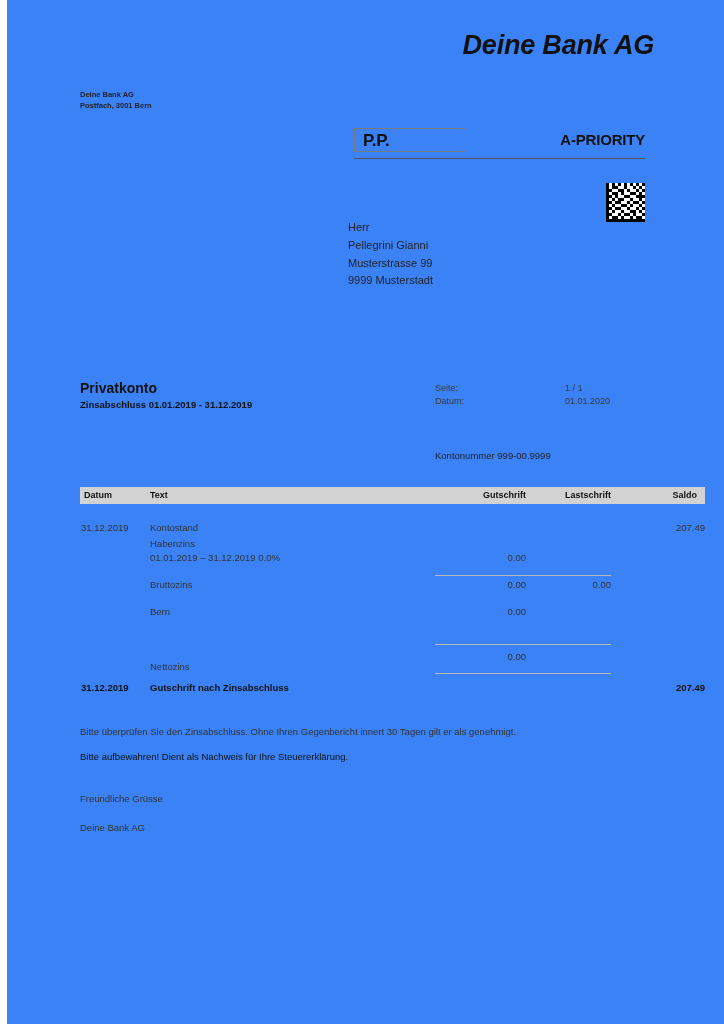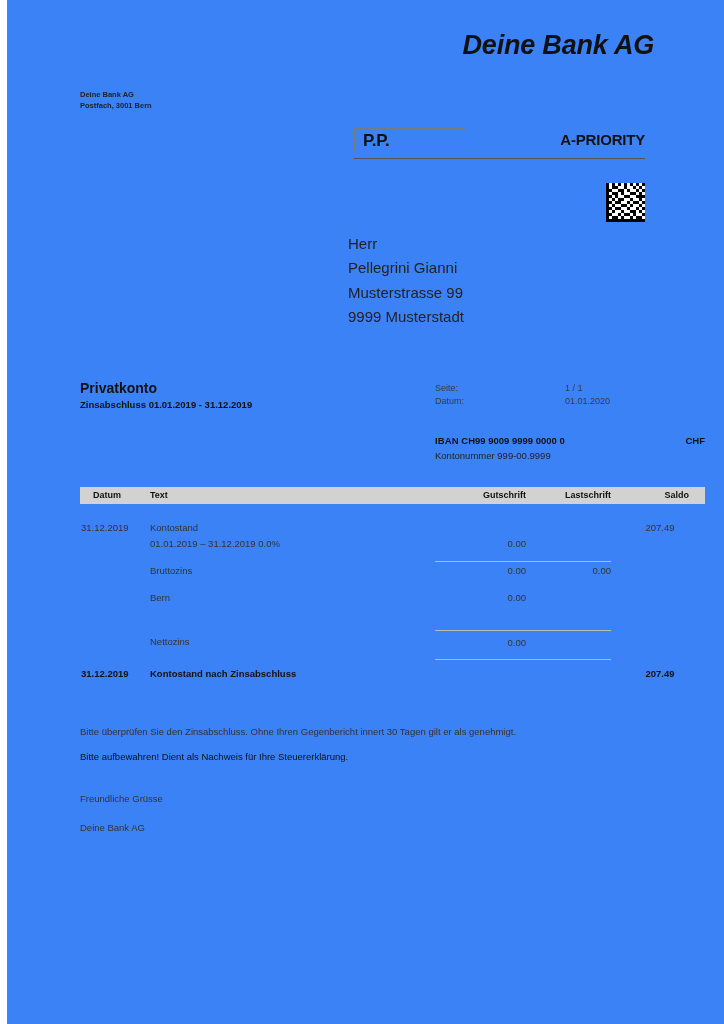--- a/index.html
+++ b/index.html
@@ -88,22 +88,22 @@
     top: 183px;
     width: 39px;
     height: 39px;
   }
   .datamatrix svg { display: block; }
 
   
   .recipient {
     position: absolute;
     left: 341px;
-    top: 232px;
-    font-size: 15px;
+    top: 219px;
+    font-size: 11px;
     line-height: 1.62;
     color: #231f20;
   }
 
   
   .acct-title {
     position: absolute;
     left: 73px;
     top: 380px;
     font-size: 14px;
@@ -167,25 +167,25 @@
     height: 17px;
     background: #d2d2d2;
   }
   .thead .cell {
     position: absolute;
     top: 3px;
     font-size: 9px;
     font-weight: bold;
     color: #111111;
   }
-  .c-datum  { left: 13px; }
+  .c-datum  { left: 4px; }
   .c-text   { left: 70px; }
   .c-gut    { right: 179px; }
   .c-last   { right: 94px; }
-  .c-saldo  { right: 16px; }
+  .c-saldo  { right: 8px; }
 
   .row {
     position: relative;
     font-size: 9.5px;
     color: #333333;
   }
   .row .date {
     position: absolute;
     left: 1px;
     white-space: nowrap;
@@ -195,21 +195,21 @@
     left: 70px;
     white-space: nowrap;
   }
   .row .num {
     position: absolute;
     text-align: right;
     white-space: nowrap;
   }
   .num.gut   { right: 179px; width: 90px; }
   .num.last  { right: 94px;  width: 90px; }
-  .num.saldo { right: 0px;   width: 90px; text-align: center; }
+  .num.saldo { right: 0px;   width: 90px; }
 
   .row.bold, .row.bold .date, .row.bold .desc, .row.bold .num {
     font-weight: bold;
     color: #111111;
   }
 
   .sep {
     position: absolute;
     height: 1px;
     background: #b9b9b9;
@@ -339,73 +339,71 @@
     <div class="meta-row">
       <span class="meta-key">Seite:</span>
       <span class="meta-val">1 / 1</span>
     </div>
     <div class="meta-row">
       <span class="meta-key">Datum:</span>
       <span class="meta-val">01.01.2020</span>
     </div>
   </div>
 
-  <div class="iban-row">
-    <span class="iban-label">IBAN</span>
-    <span>CH99 9009 9999 0000 0</span>
-    <span class="iban-ccy">CHF</span>
-  </div>
   <div class="kontonr">
     <span>Kontonummer</span>
     <span>999-00.9999</span>
   </div>
 
   <div class="table">
     <div class="thead">
       <span class="cell c-datum">Datum</span>
       <span class="cell c-text">Text</span>
       <span class="cell c-gut">Gutschrift</span>
       <span class="cell c-last">Lastschrift</span>
       <span class="cell c-saldo">Saldo</span>
     </div>
 
     <div class="row" style="top:0;height:34px">
       <span class="date" style="top:18px">31.12.2019</span>
       <span class="desc" style="top:18px">Kontostand</span>
       <span class="num saldo" style="top:18px">207.49</span>
     </div>
 
+    <div class="row" style="height:14px">
+      <span class="desc">Habenzins</span>
+    </div>
 
     <div class="row" style="height:27px">
       <span class="desc">01.01.2019 – 31.12.2019 0.0%</span>
       <span class="num gut">0.00</span>
       <span class="sep" style="left:355px;right:94px;top:23px"></span>
     </div>
 
     <div class="row" style="height:27px">
       <span class="desc">Bruttozins</span>
       <span class="num gut">0.00</span>
       <span class="num last">0.00</span>
     </div>
 
     <div class="row" style="height:42px">
       <span class="desc">Bern</span>
       <span class="num gut">0.00</span>
       <span class="sep" style="left:355px;right:94px;top:38px"></span>
     </div>
 
     <div class="row" style="height:34px">
-      <span class="desc" style="top:2px">Nettozins</span>
+      <span class="desc" style="top:13px">Nettozins</span>
       <span class="num gut" style="top:3px">0.00</span>
       <span class="sep" style="left:355px;right:94px;top:25px"></span>
     </div>
 
     <div class="row bold" style="height:20px">
       <span class="date">31.12.2019</span>
-      <span class="desc">Kontostand nach Zinsabschluss</span>
+      <span class="desc">Gutschrift nach Zinsabschluss</span>
       <span class="num saldo">207.49</span>
     </div>
   </div>
 
   <div class="note" style="top:726px">Bitte überprüfen Sie den Zinsabschluss. Ohne Ihren Gegenbericht innert 30 Tagen gilt er als genehmigt.</div>
   <div class="note strong" style="top:751px">Bitte aufbewahren! Dient als Nachweis für Ihre Steuererklärung.</div>
   <div class="note" style="top:793px">Freundliche Grüsse</div>
   <div class="note" style="top:822px">Deine Bank AG</div>
 
 </div>

